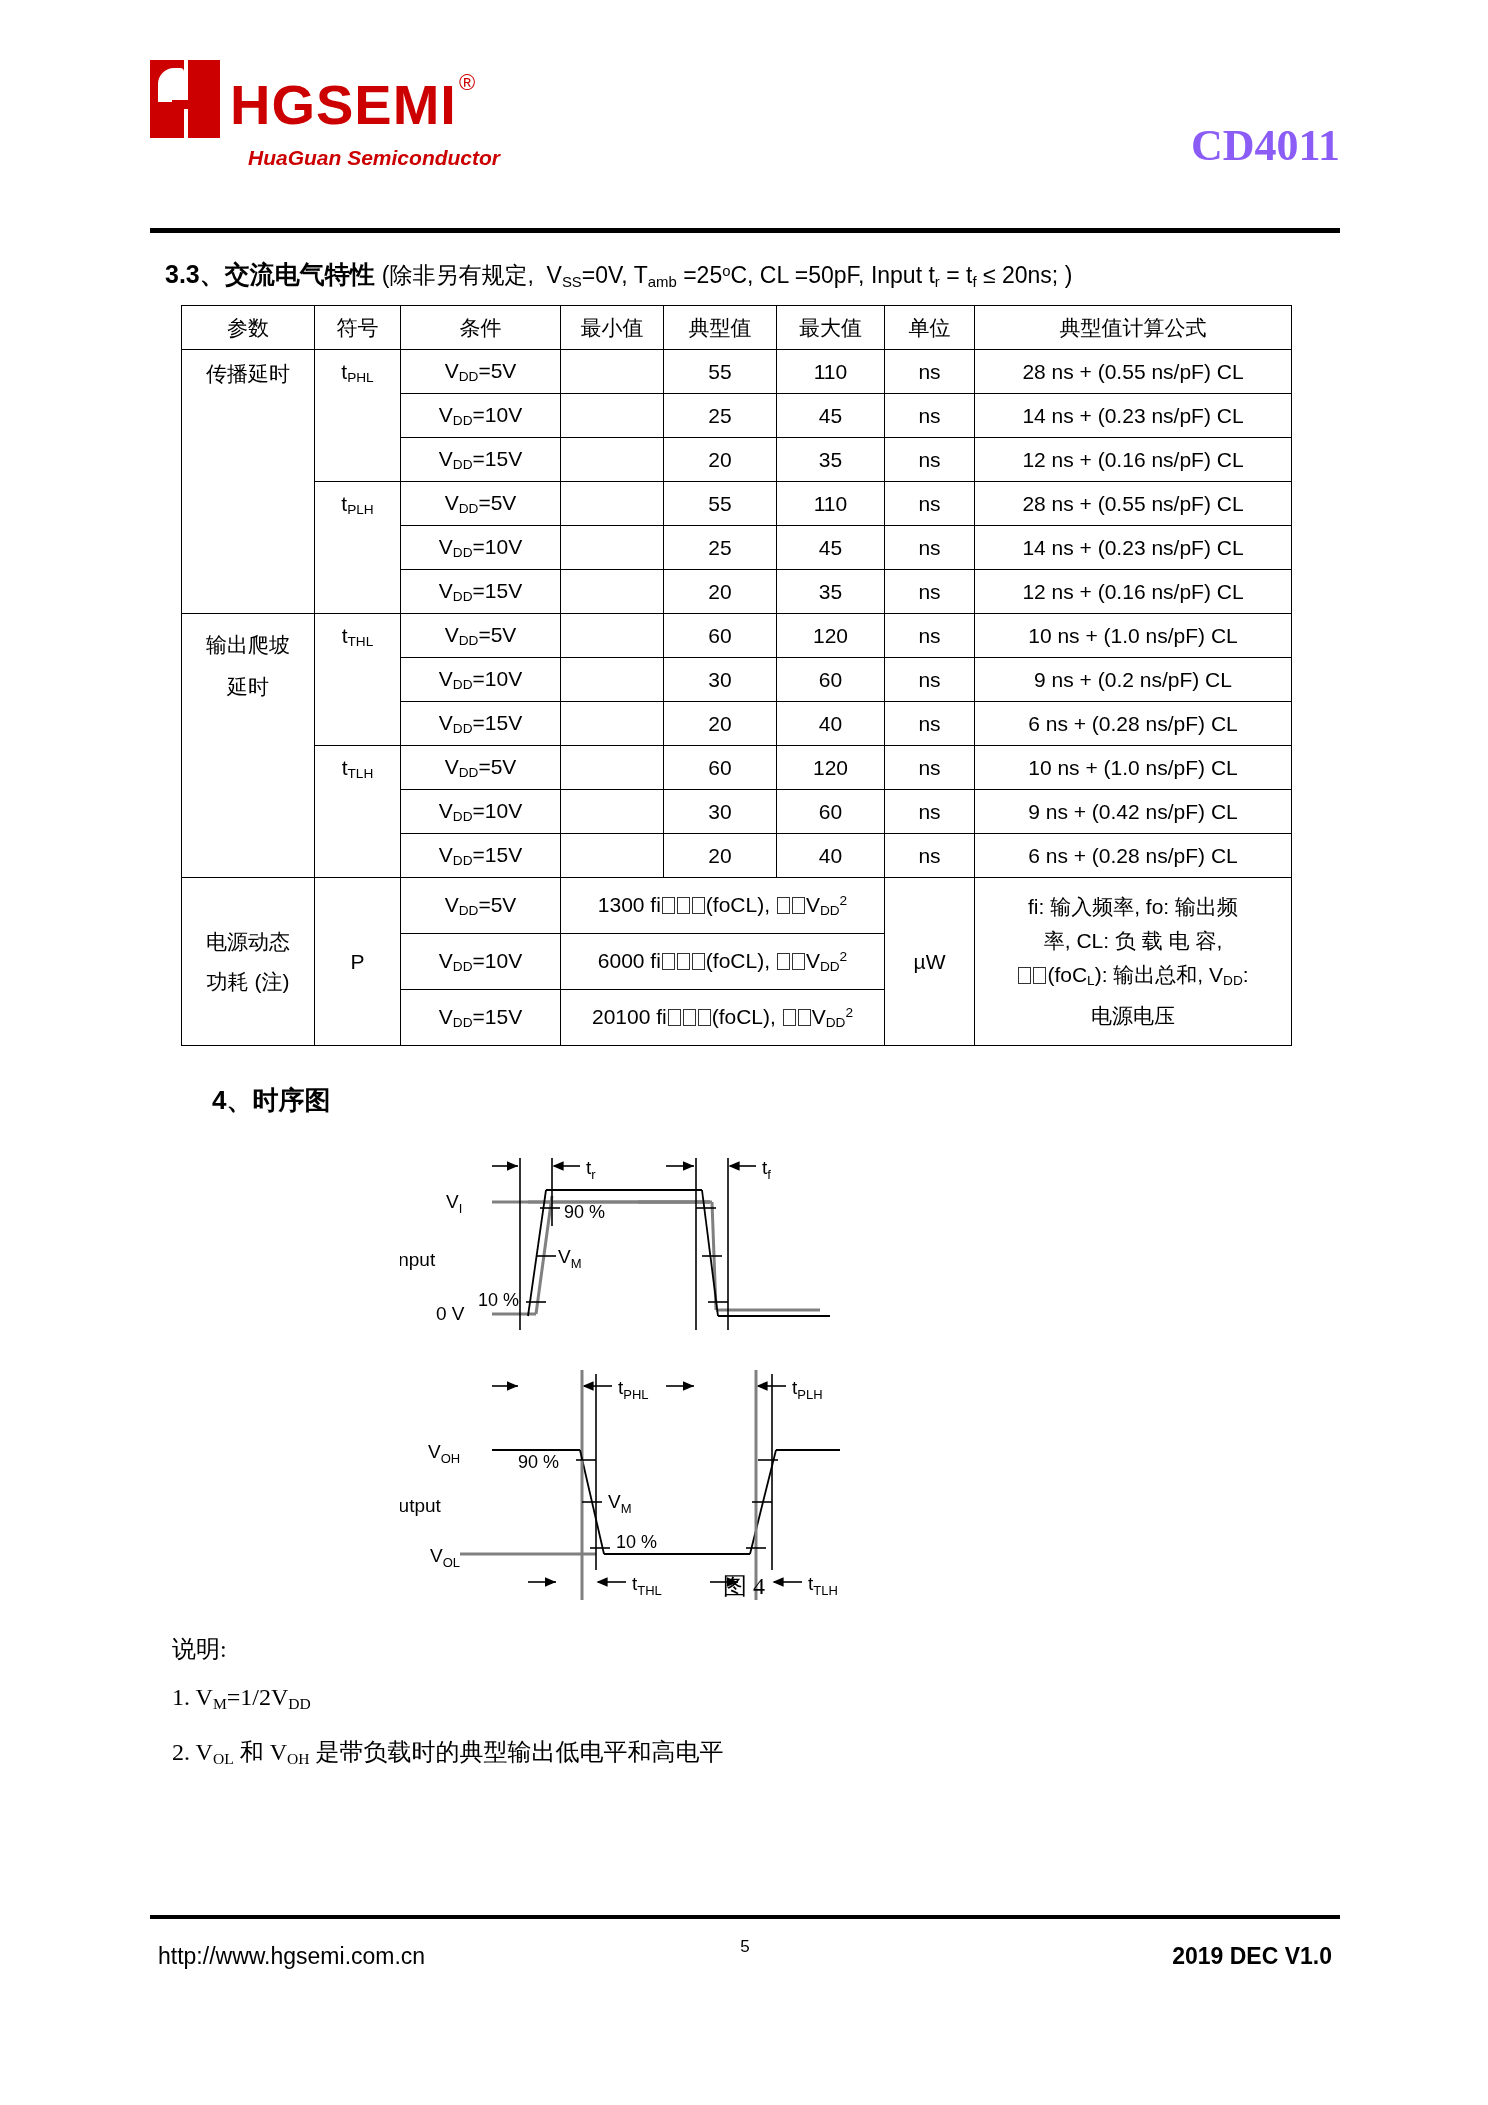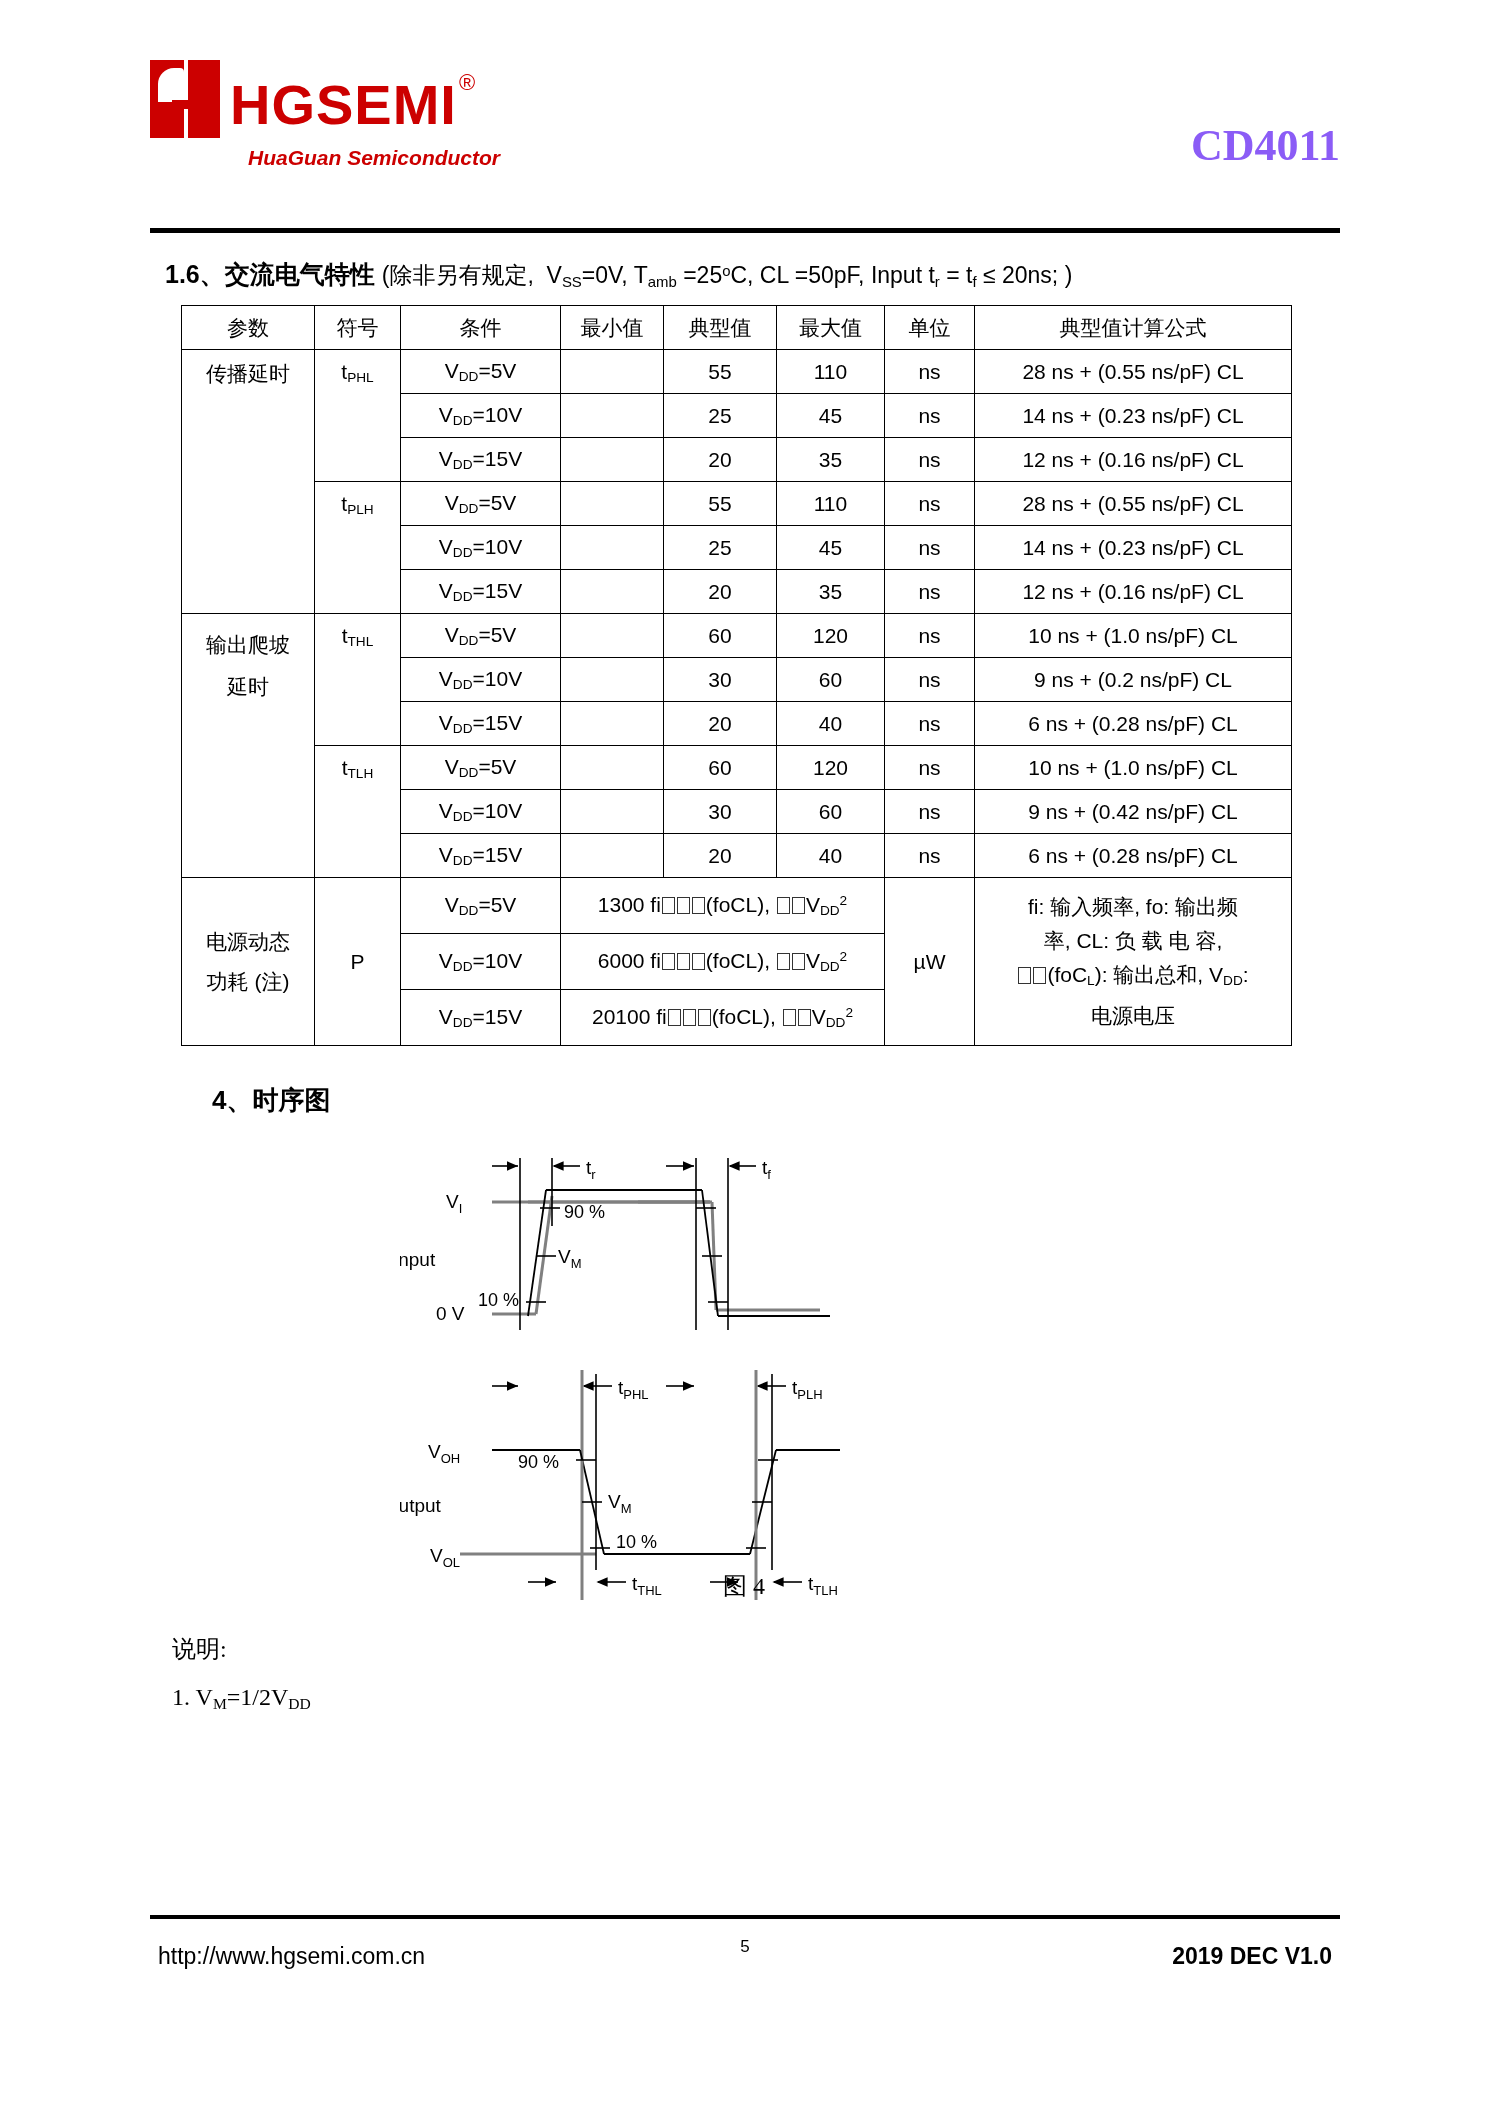--- a/index.html
+++ b/index.html
@@ -268,21 +268,21 @@
         </div>
         <div class="logo-text"><span>HGSEMI</span><span class="logo-reg">®</span></div>
       </div>
       <div class="logo-tagline">HuaGuan Semiconductor</div>
     </div>
     <div class="part-number">CD4011</div>
   </div>
   <div class="header-rule"></div>
 
   <div class="sec-heading">
-    <span>1.6</span><span>、</span><span>交流电气特性</span>
+    <span>3.3</span><span>、</span><span>交流电气特性</span>
     <span class="cond">(除非另有规定,&nbsp; V<sub>SS</sub>=0V, T<sub>amb</sub> =25<sup>o</sup>C, CL =50pF, Input t<sub>r</sub> = t<sub>f</sub> ≤ 20ns; )</span>
   </div>
 
   <table class="ac-table">
     <colgroup>
       <col class="col-param">
         <col class="col-symbol">
         <col class="col-cond">
       <col class="col-min">
         <col class="col-typ">
@@ -544,20 +544,21 @@
       <text x="232" y="460" font-family="Liberation Sans, sans-serif" font-size="19" fill="#000">t<tspan font-size="13" dy="5">THL</tspan></text>
       <text x="408" y="460" font-family="Liberation Sans, sans-serif" font-size="19" fill="#000">t<tspan font-size="13" dy="5">TLH</tspan></text>
     </svg>
   </div>
 
   <div class="fig-caption">图 4</div>
 
   <div class="notes">
     <div>说明:</div>
     <div>1. V<sub>M</sub>=1/2V<sub>DD</sub></div>
+    <div>2. V<sub>OL</sub> 和 V<sub>OH</sub> 是带负载时的典型输出低电平和高电平</div>
   </div>
 
   <div class="footer-rule"></div>
   <div class="footer">
     <span class="url">http://www.hgsemi.com.cn</span>
     <span class="pageno">5</span>
     <span class="rev">2019 DEC V1.0</span>
   </div>
 
 </div>

